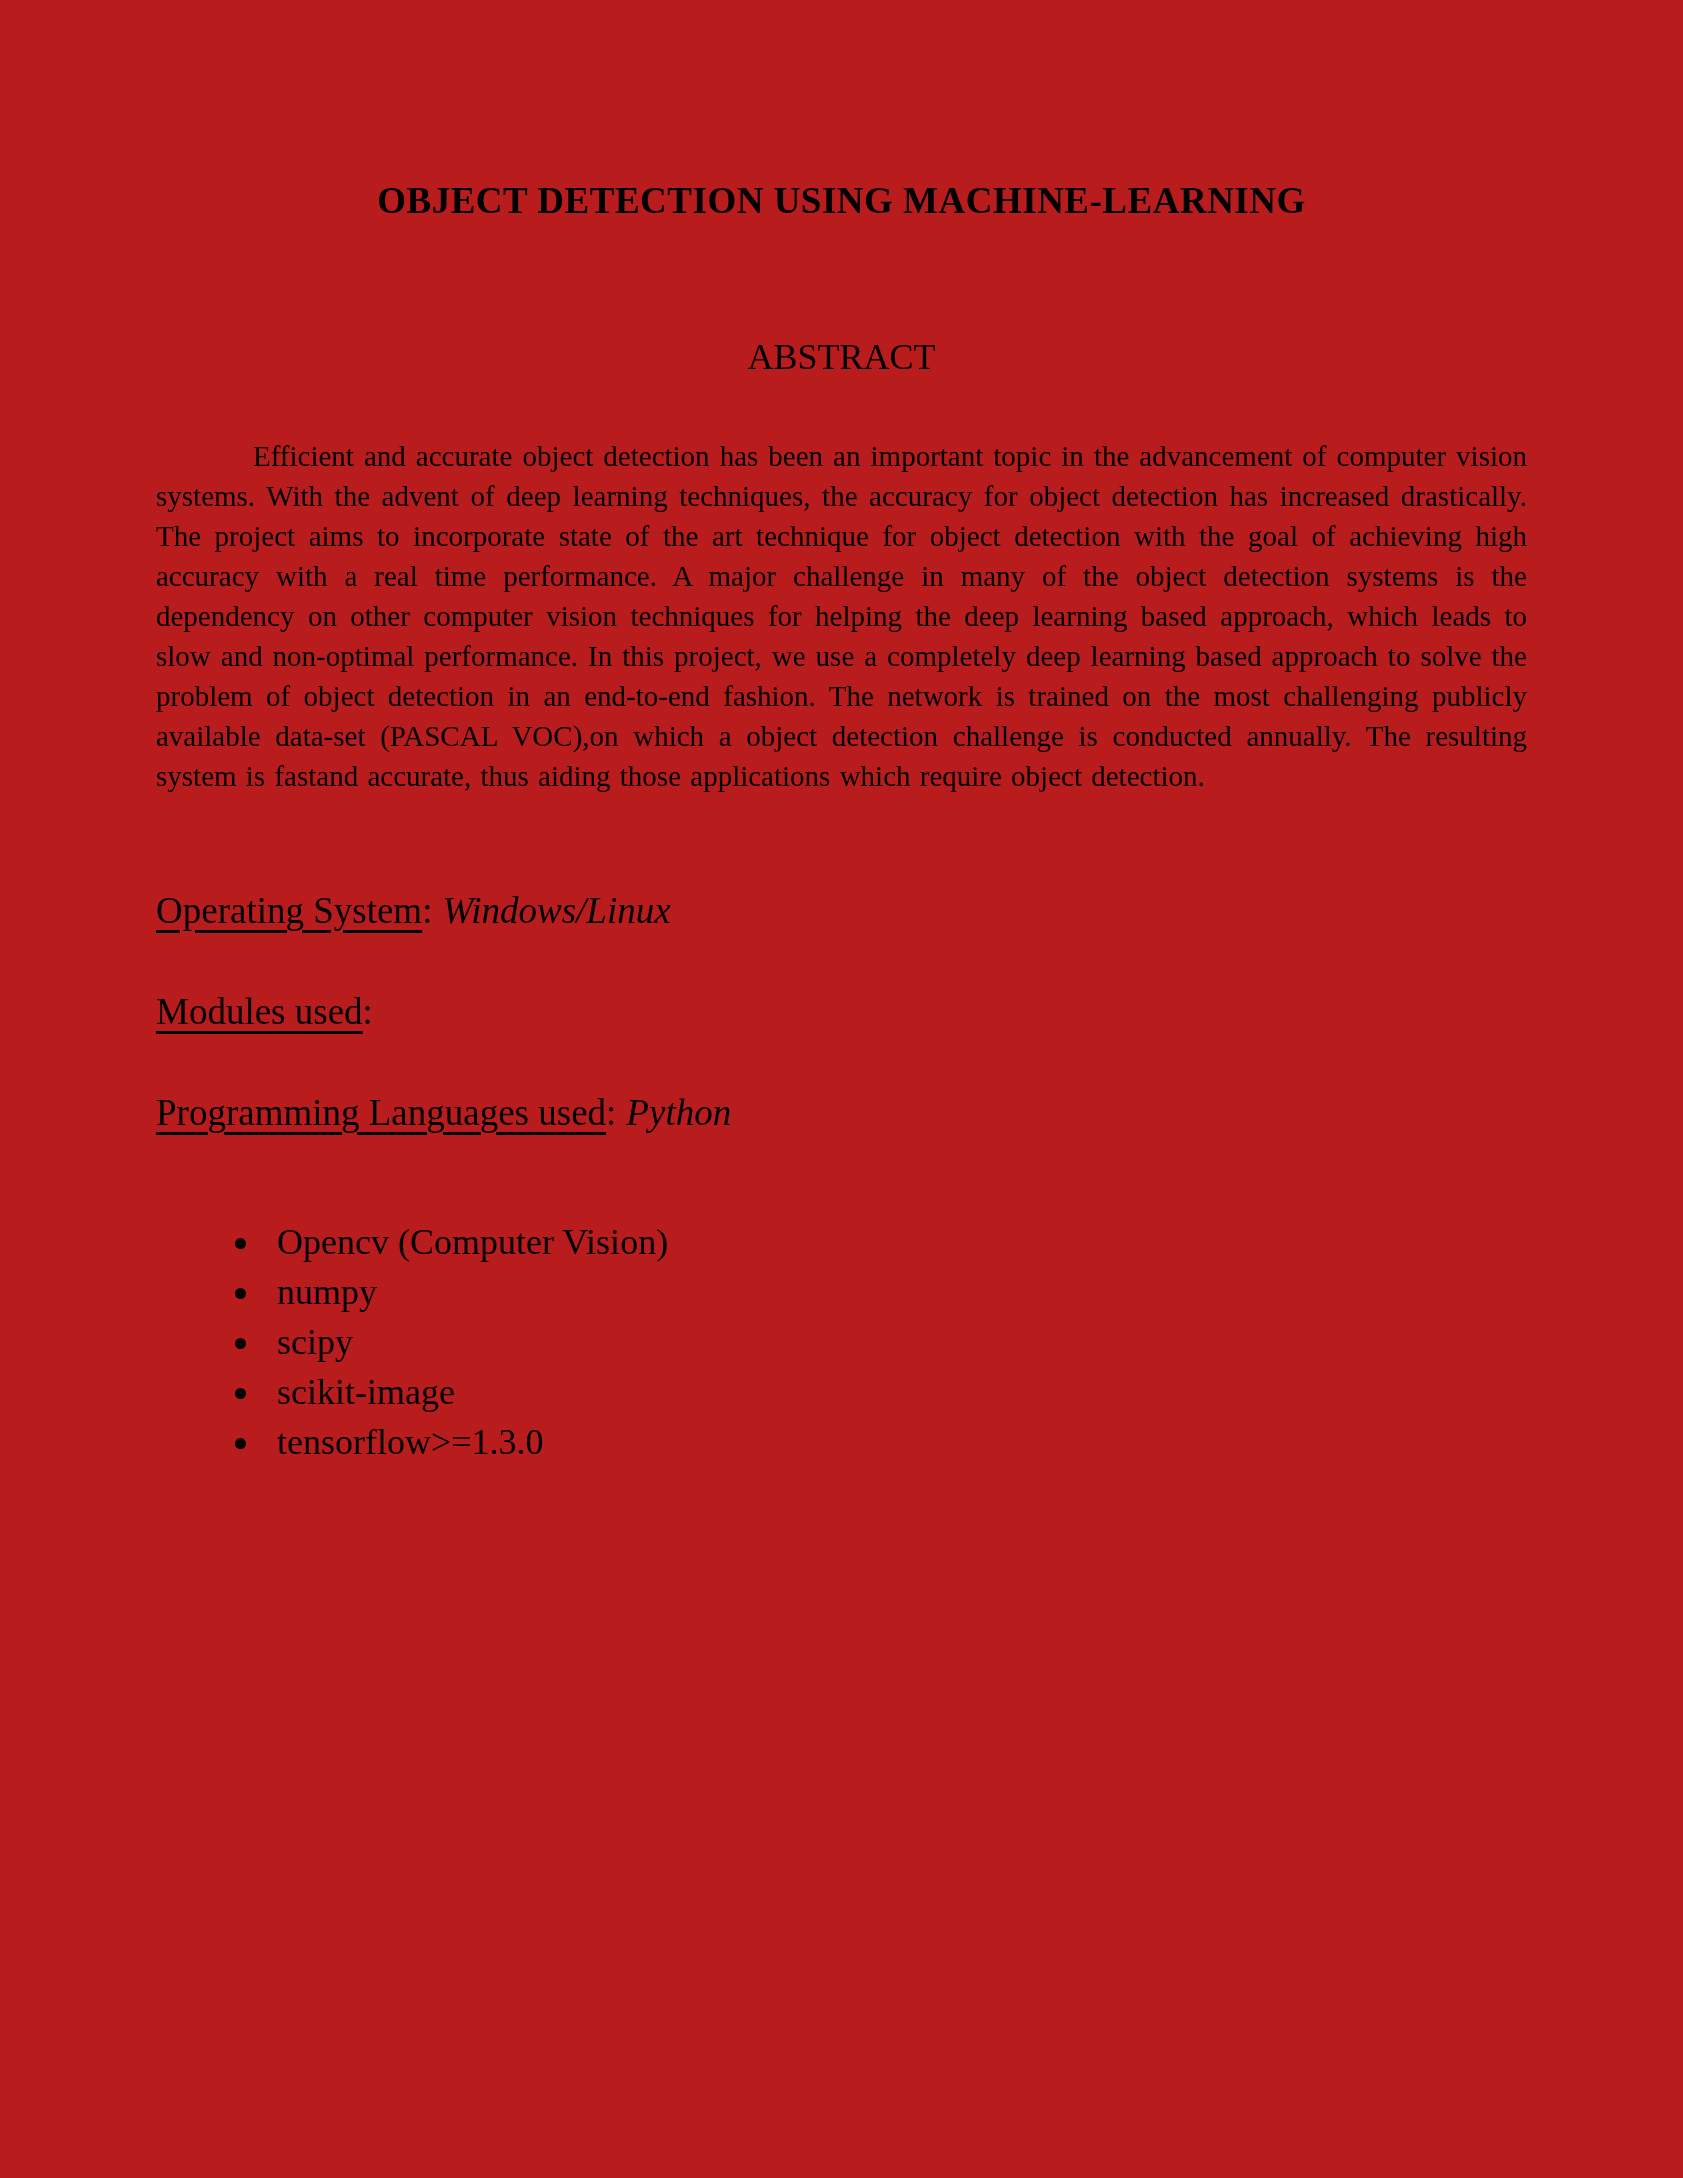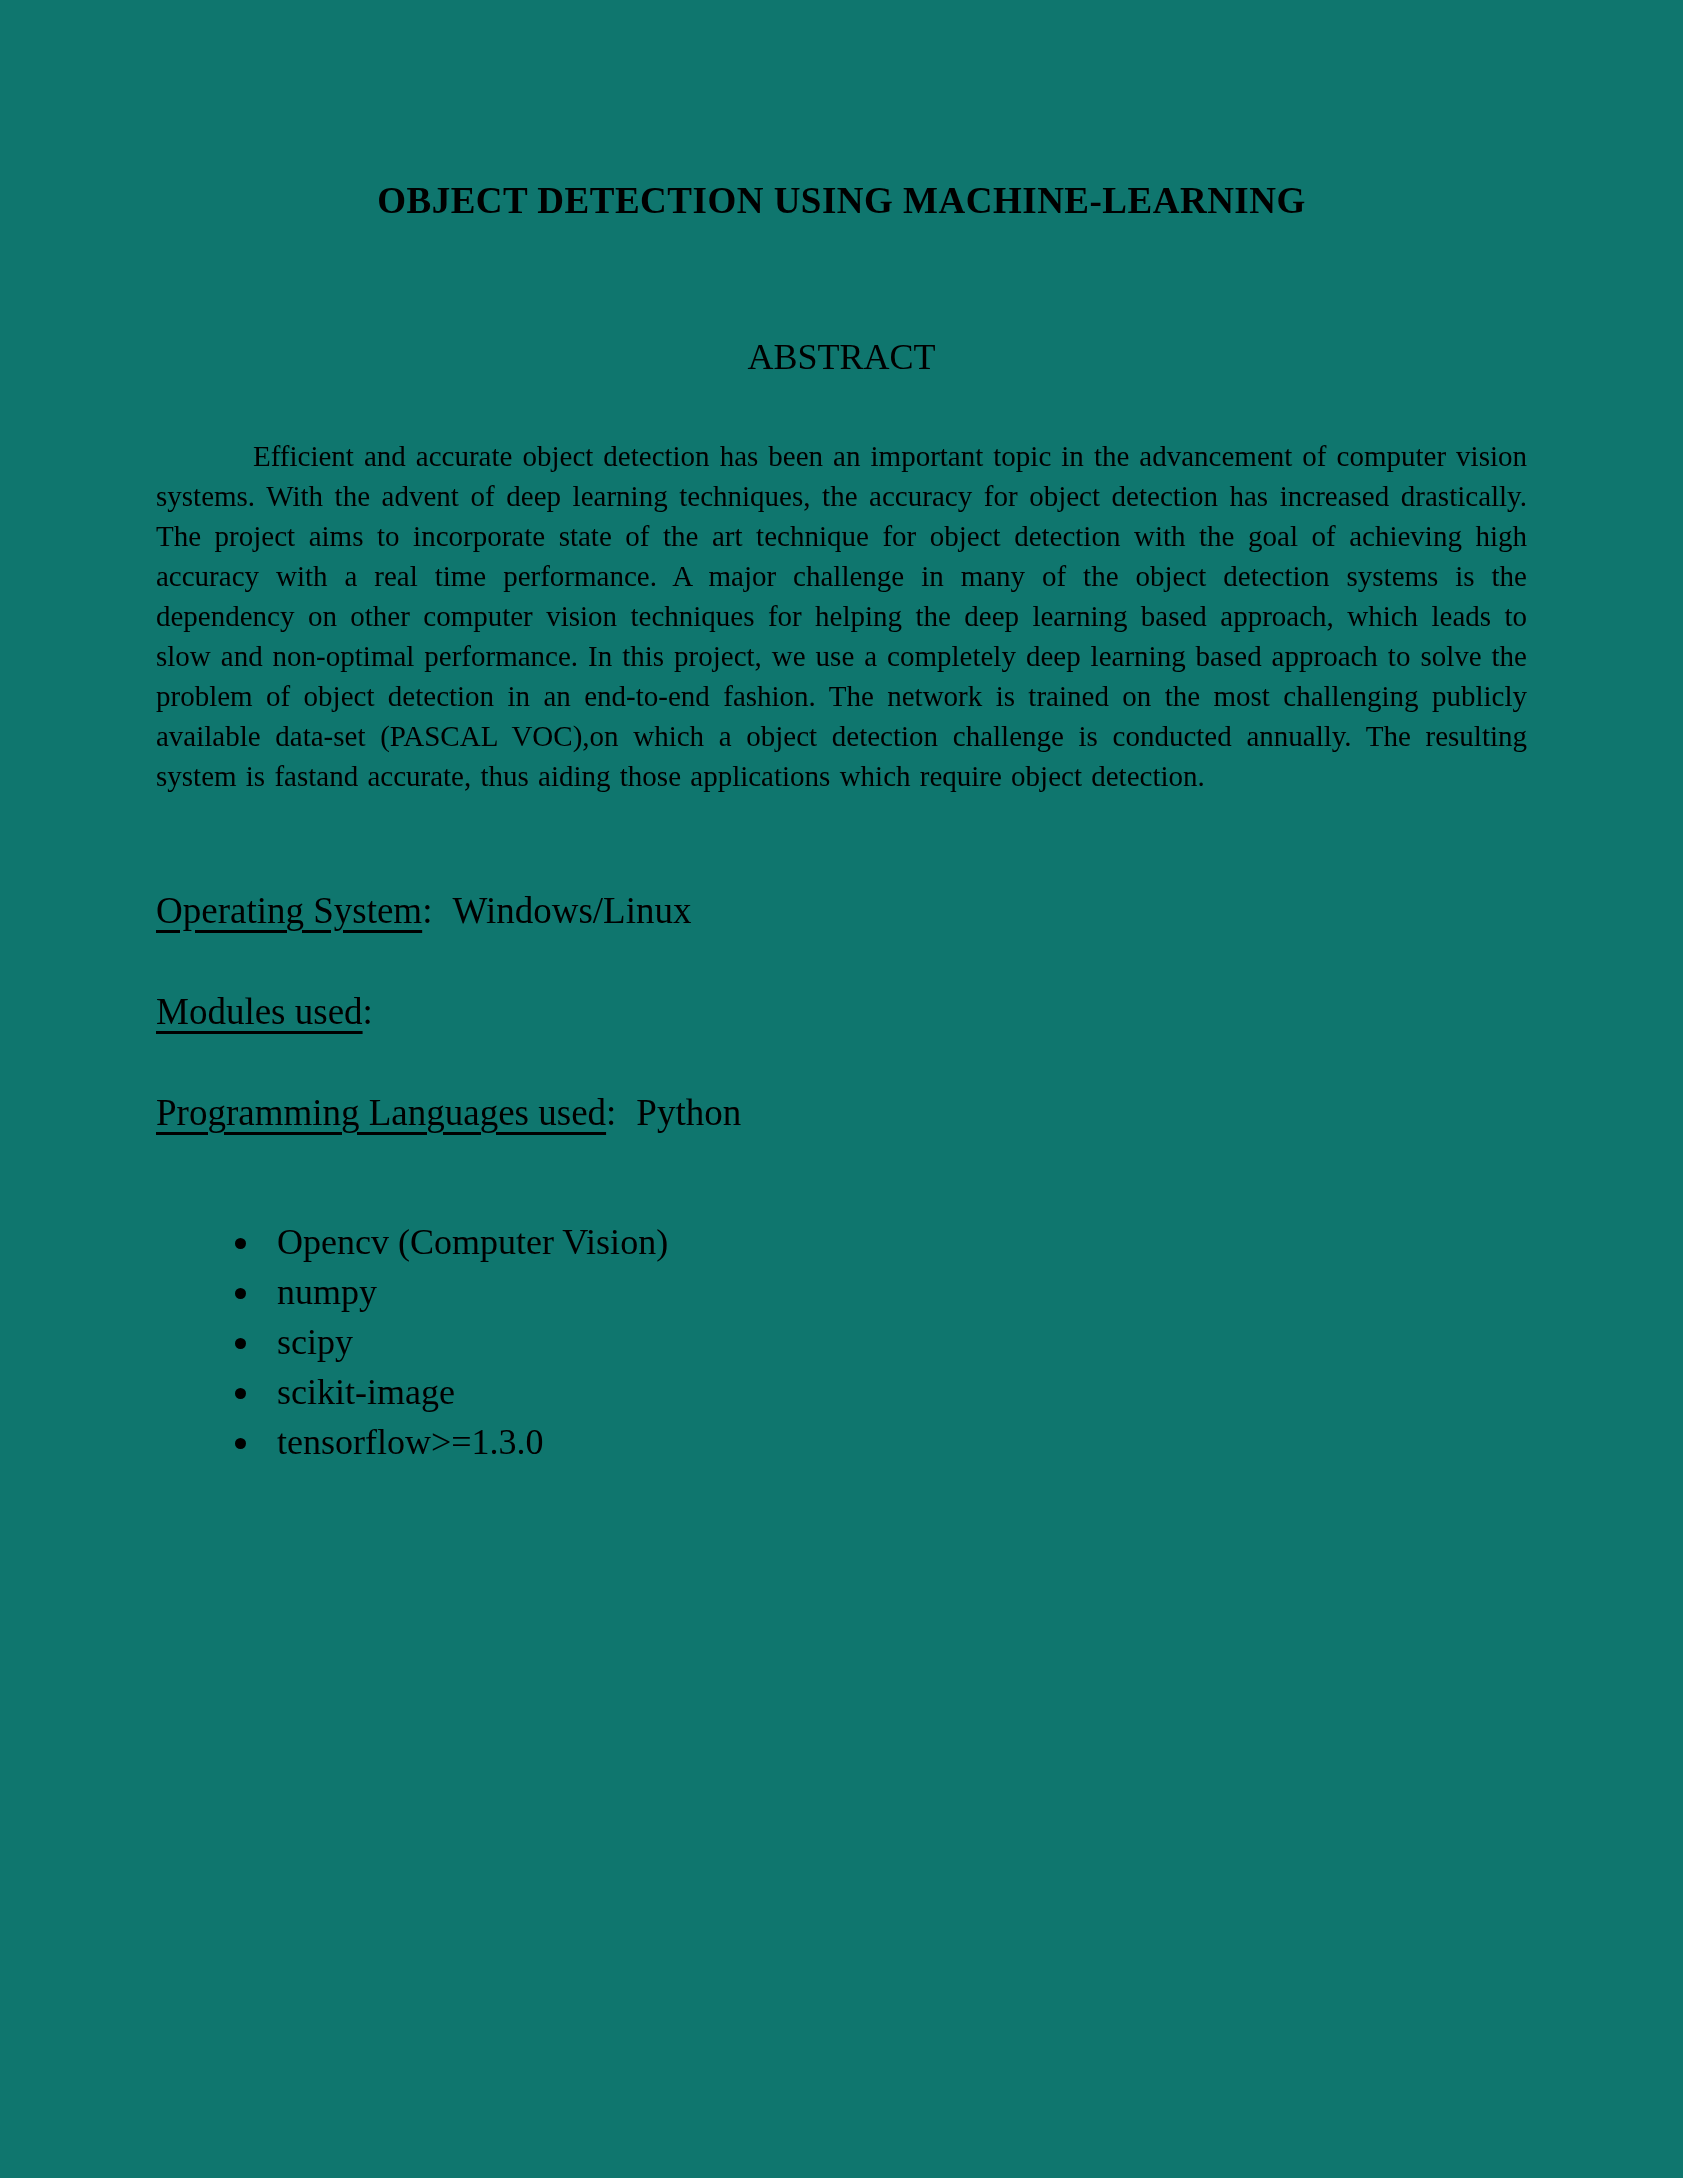--- a/index.html
+++ b/index.html
@@ -5,21 +5,21 @@
   * { margin: 0; padding: 0; box-sizing: border-box; }
   html, body {
     background: #ffffff;
     font-family: "Liberation Serif", "DejaVu Serif", serif;
     color: #000000;
   }
   .page {
     position: relative;
     width: 1683px;
     height: 2178px;
-    background: #0f766e;
+    background: #b91c1c;
     padding: 149px 156px 0 156px;
     overflow: hidden;
   }
   .doc-title {
     text-align: center;
     font-size: 37px;
     font-weight: bold;
     letter-spacing: 0.5px;
     margin-top: 30px;
   }
@@ -43,21 +43,21 @@
     line-height: 48px;
   }
   .field-line.first { margin-top: 91px; }
   .field-line + .field-line { margin-top: 53px; }
   .field-label {
     text-decoration: underline;
     text-underline-offset: 7px;
     margin-top: 40px;
   }
   .field-colon { }
-  .field-value { margin-left: 20px; }
+  .field-value { margin-left: 10px; font-style: italic; }
   .modules-list {
     margin-top: 80px;
     padding-left: 107px;
     list-style: disc outside;
     font-size: 36px;
   }
   .modules-list li {
     line-height: 50px;
     padding-left: 14px;
   }

